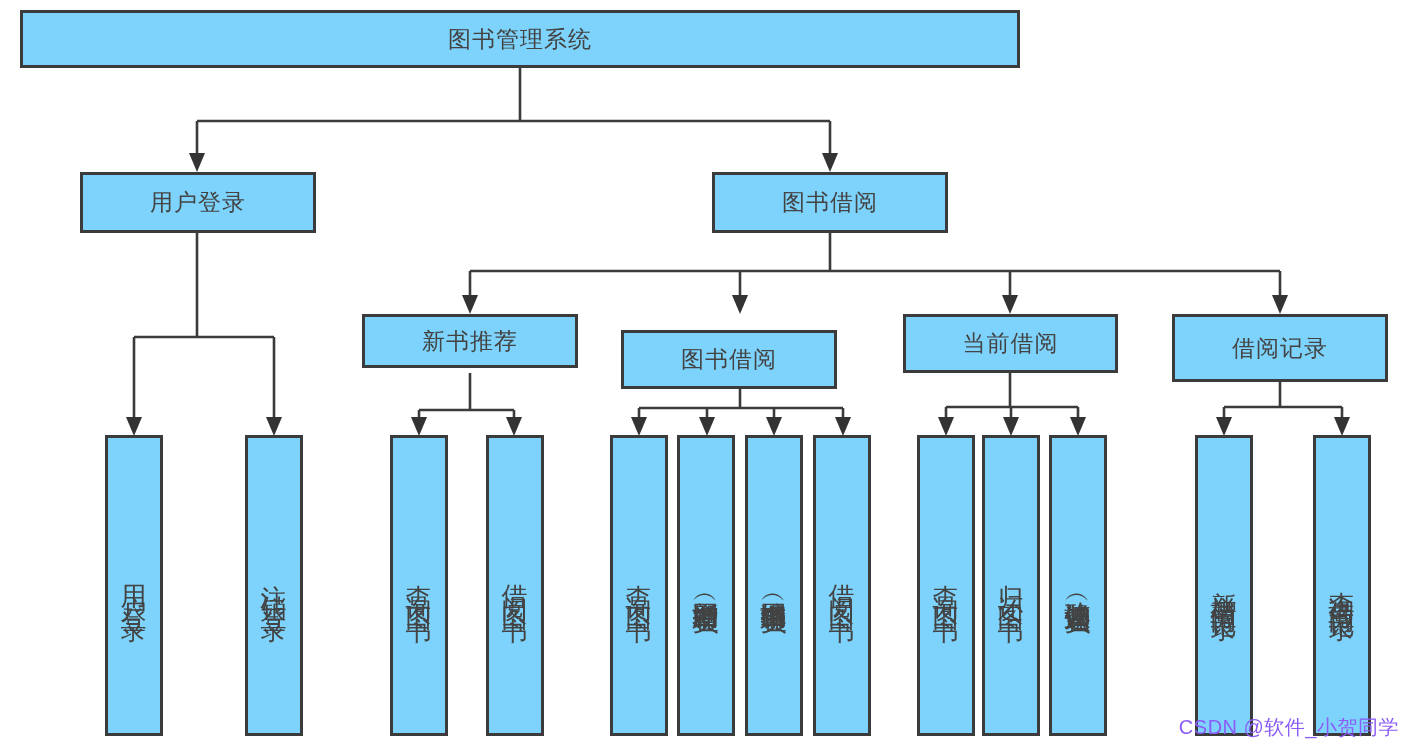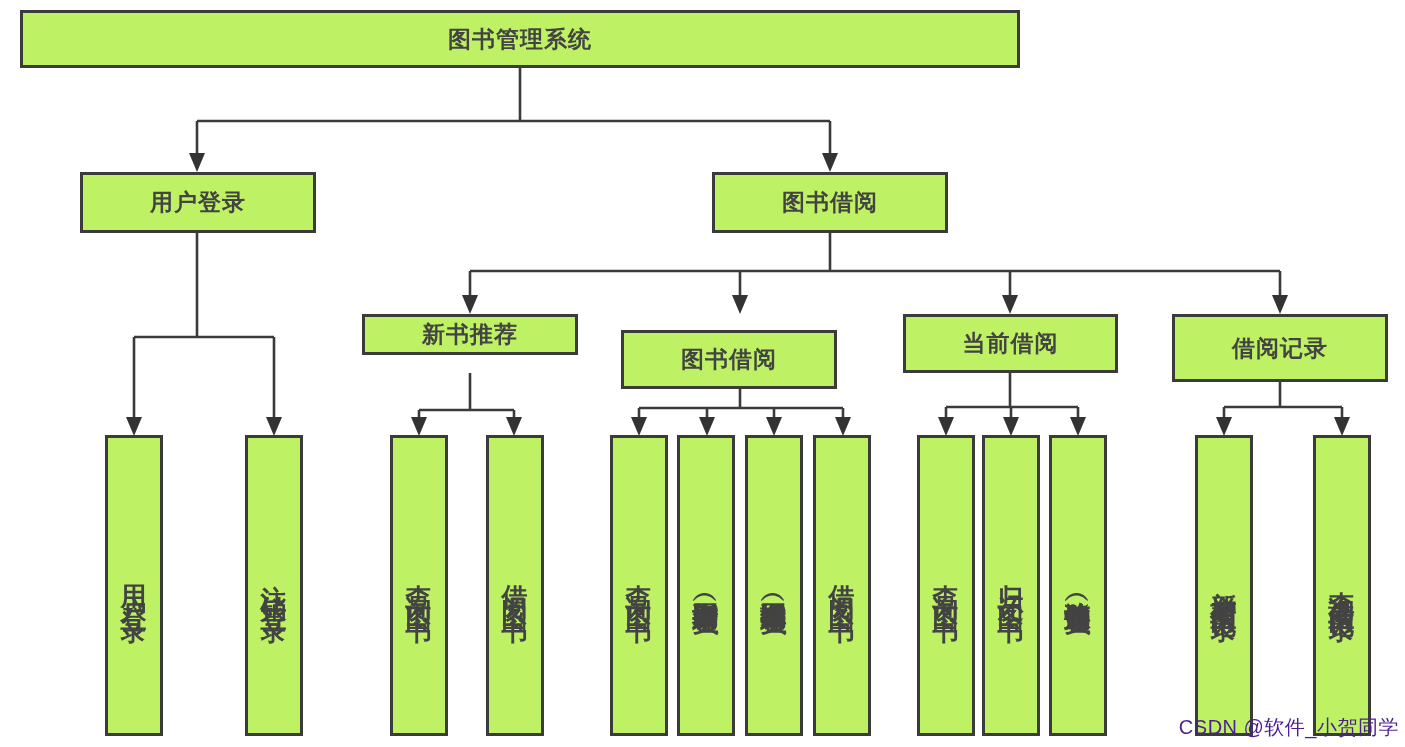--- a/index.html
+++ b/index.html
@@ -8,44 +8,43 @@
     width:1405px;height:747px;
     background:#ffffff;
     font-family:"Liberation Sans", sans-serif;
     overflow:hidden;
   }
   #wires{position:absolute;left:0;top:0;z-index:0;}
   .node{
     position:absolute;
     box-sizing:border-box;
     border:3px solid #3b3b3b;
-    background:#bef264;
+    background:#7dd3fc;
     display:flex;align-items:center;justify-content:center;
     color:#434343;
     z-index:1;
-    font-weight:bold;
   }
   .hnode{font-size:23px;letter-spacing:1px;}
   .vnode{z-index:1;}
   .vnode .vtext{
     writing-mode:vertical-rl;
     text-orientation:mixed;
     font-size:26px;
     line-height:1;
     color:#434343;
     white-space:nowrap;
   }
   .vtext.sp-wide{letter-spacing:11px;}
   .vtext.sp-mid{letter-spacing:5px;}
   .vtext.sp-tight{letter-spacing:1px;}
   #watermark{
     position:absolute;
     right:6px;bottom:6px;
     font-size:20px;
-    color:#4c1d95;
+    color:#8b5cf6;
     z-index:5;
     letter-spacing:0.5px;
   }
 </style>
 </head>
 <body>
 
 <div id="stage">
 
   <svg id="wires" width="1405" height="747" aria-hidden="true">
@@ -118,21 +117,21 @@
     <span>图书管理系统</span>
   </div>
 
   <div class="node hnode" style="left:80px;top:172px;width:236px;height:61px;">
     <span>用户登录</span>
   </div>
   <div class="node hnode" style="left:712px;top:172px;width:236px;height:61px;">
     <span>图书借阅</span>
   </div>
 
-  <div class="node hnode" style="left:362px;top:314px;width:216px;height:41px;">
+  <div class="node hnode" style="left:362px;top:314px;width:216px;height:54px;">
     <span>新书推荐</span>
   </div>
   <div class="node hnode" style="left:621px;top:314px;width:216px;height:59px;margin-top:16px;">
     <span>图书借阅</span>
   </div>
   <div class="node hnode" style="left:903px;top:314px;width:215px;height:59px;">
     <span>当前借阅</span>
   </div>
   <div class="node hnode" style="left:1172px;top:314px;width:216px;height:68px;">
     <span>借阅记录</span>

